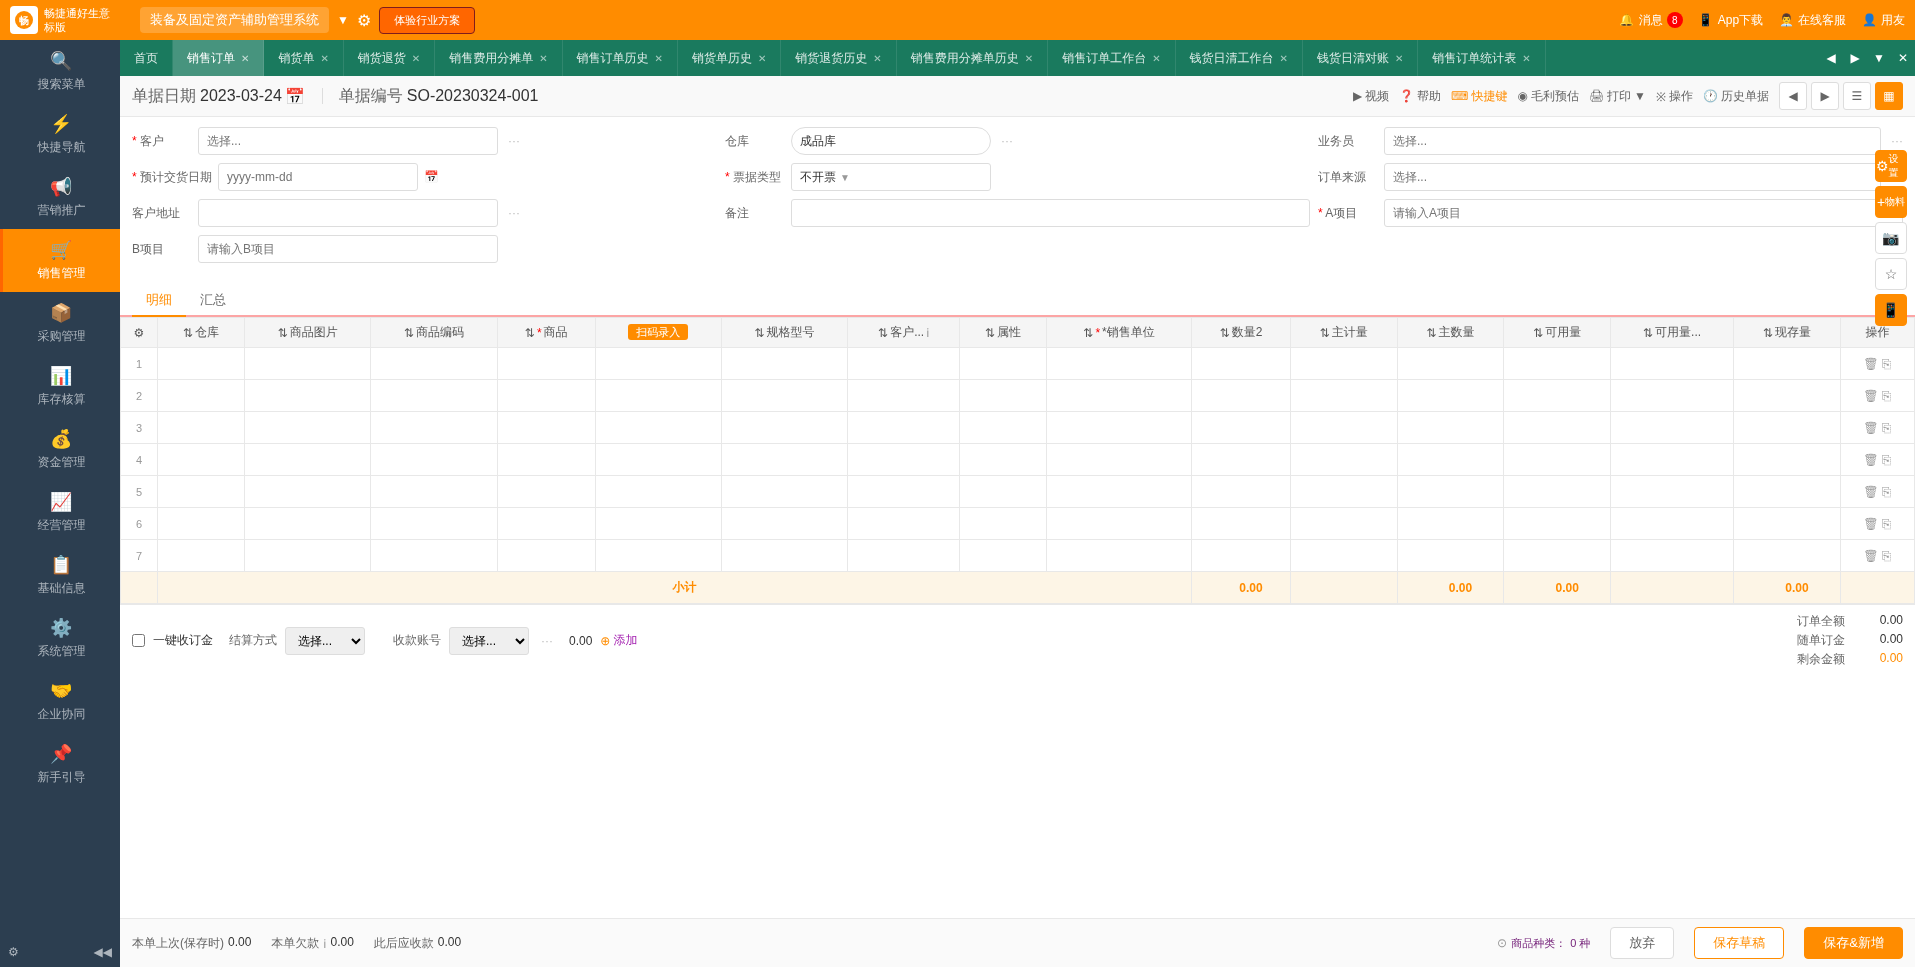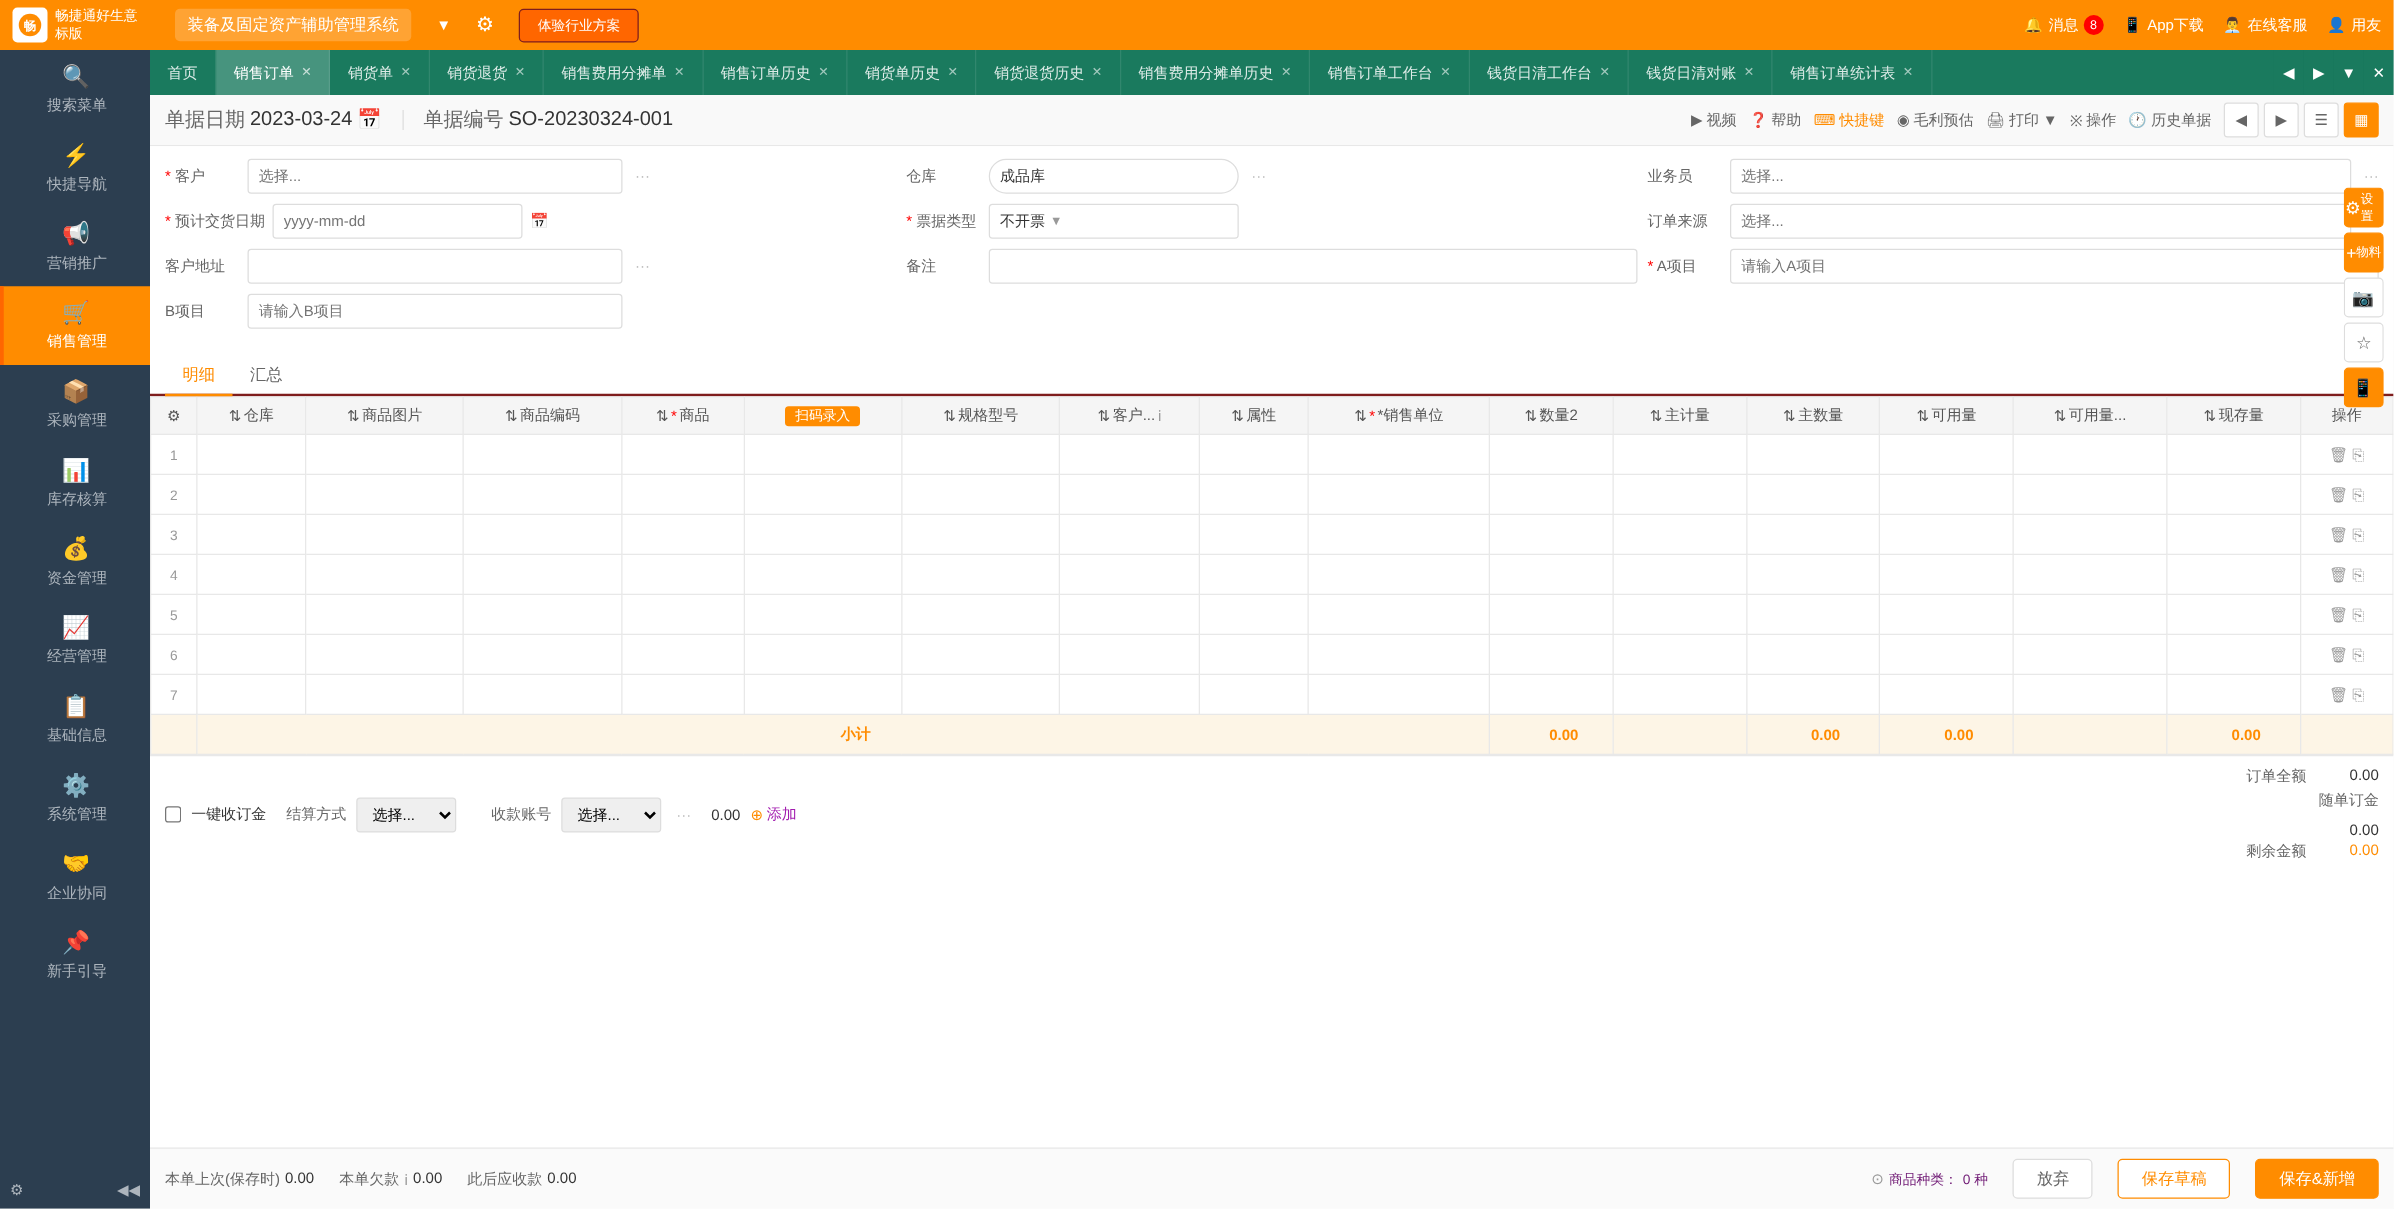--- a/index.html
+++ b/index.html
@@ -26,21 +26,21 @@
       background: white;
       border-radius: 4px;
       display: flex;
       align-items: center;
       justify-content: center;
     }
     .logo-text { font-size: 11px; line-height: 1.3; color: white; }
     .system-title-area {
       display: flex;
       align-items: center;
-      gap: 20px;
+      gap: 8px;
       margin-left: 10px;
     }
     .system-title {
       background: rgba(255,255,255,0.2);
       padding: 4px 10px;
       border-radius: 4px;
       font-size: 13px;
       color: white;
     }
     .industry-btn {
@@ -283,21 +283,21 @@
       gap: 4px;
       height: 28px;
       min-width: 80px;
       flex: 1;
     }
     .select-arrow { color: #999; font-size: 10px; }
     
     
     .detail-tabs {
       display: flex;
-      border-bottom: 2px solid #7f1d1d;
+      border-bottom: 2px solid #fca5a5;
       padding: 0 12px;
       margin-top: 4px;
     }
     .detail-tab {
       padding: 6px 14px;
       cursor: pointer;
       font-size: 13px;
       color: #666;
       border-bottom: 2px solid transparent;
       margin-bottom: -2px;
@@ -1069,21 +1069,21 @@
           <span style="color:#ff8c00;">⊕</span>
           <span style="color:#a21caf;">添加</span>
         </span>
 
         <div style="margin-left:auto;display:flex;align-items:center;gap:12px;">
           <div style="text-align:right;font-size:12px;color:#666;">
             <div style="display:flex;gap:8px;margin-bottom:2px;">
               <span>订单全额</span>
               <span style="color:#333;min-width:50px;text-align:right;">0.00</span>
             </div>
-            <div style="display:flex;gap:8px;margin-bottom:2px;flex-direction:column;">
+            <div style="display:flex;gap:8px;margin-bottom:2px;">
               <span>随单订金</span>
               <span style="color:#333;min-width:50px;text-align:right;">0.00</span>
             </div>
             <div style="display:flex;gap:8px;">
               <span>剩余金额</span>
               <span style="color:#ff8c00;min-width:50px;text-align:right;">0.00</span>
             </div>
           </div>
         </div>
       </div>

